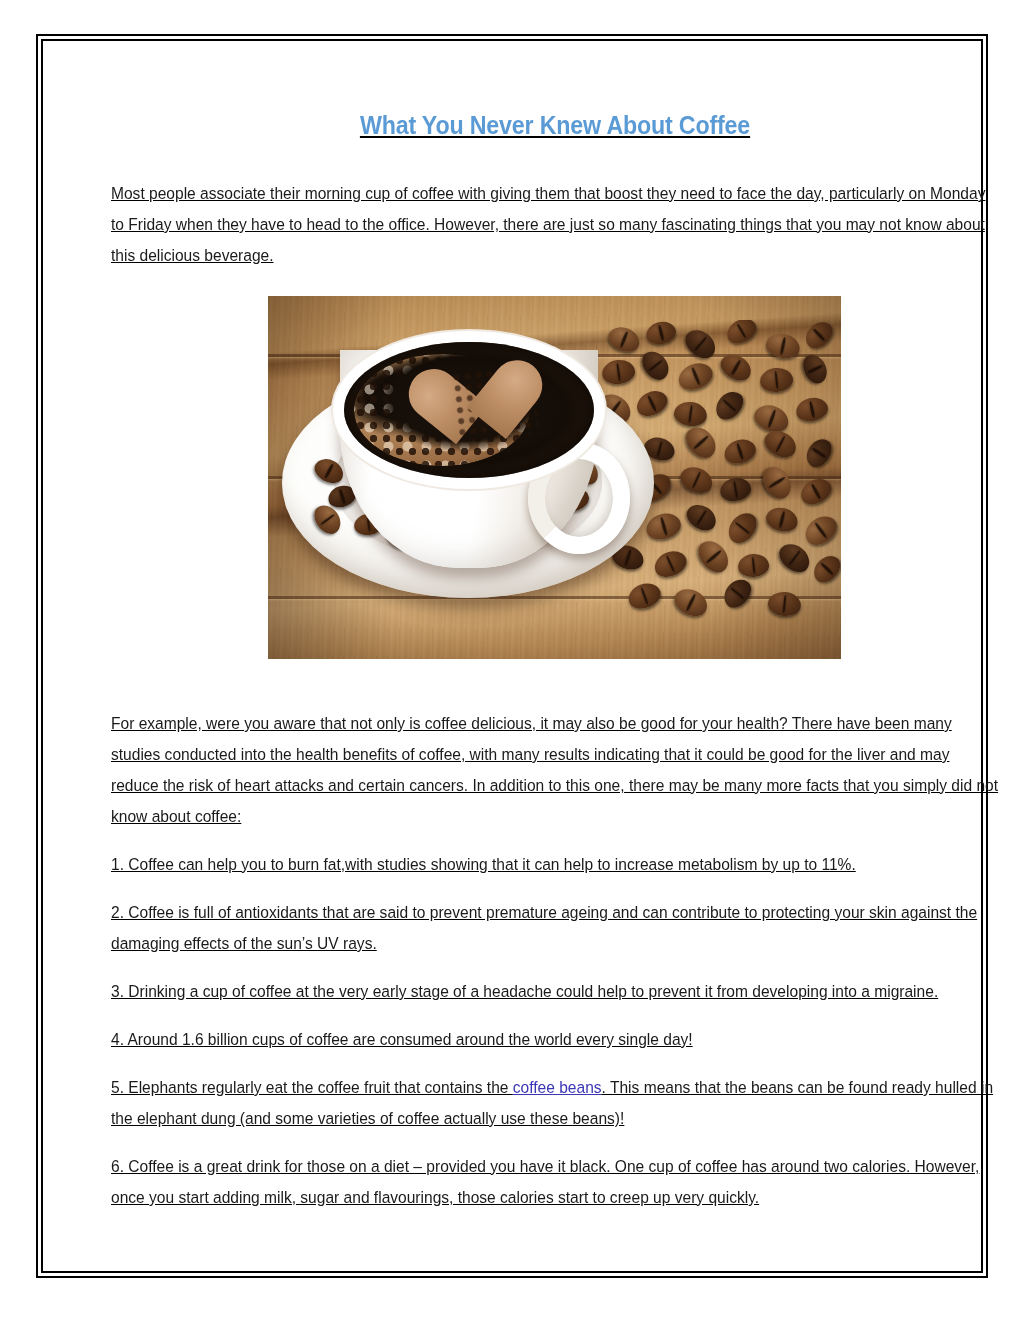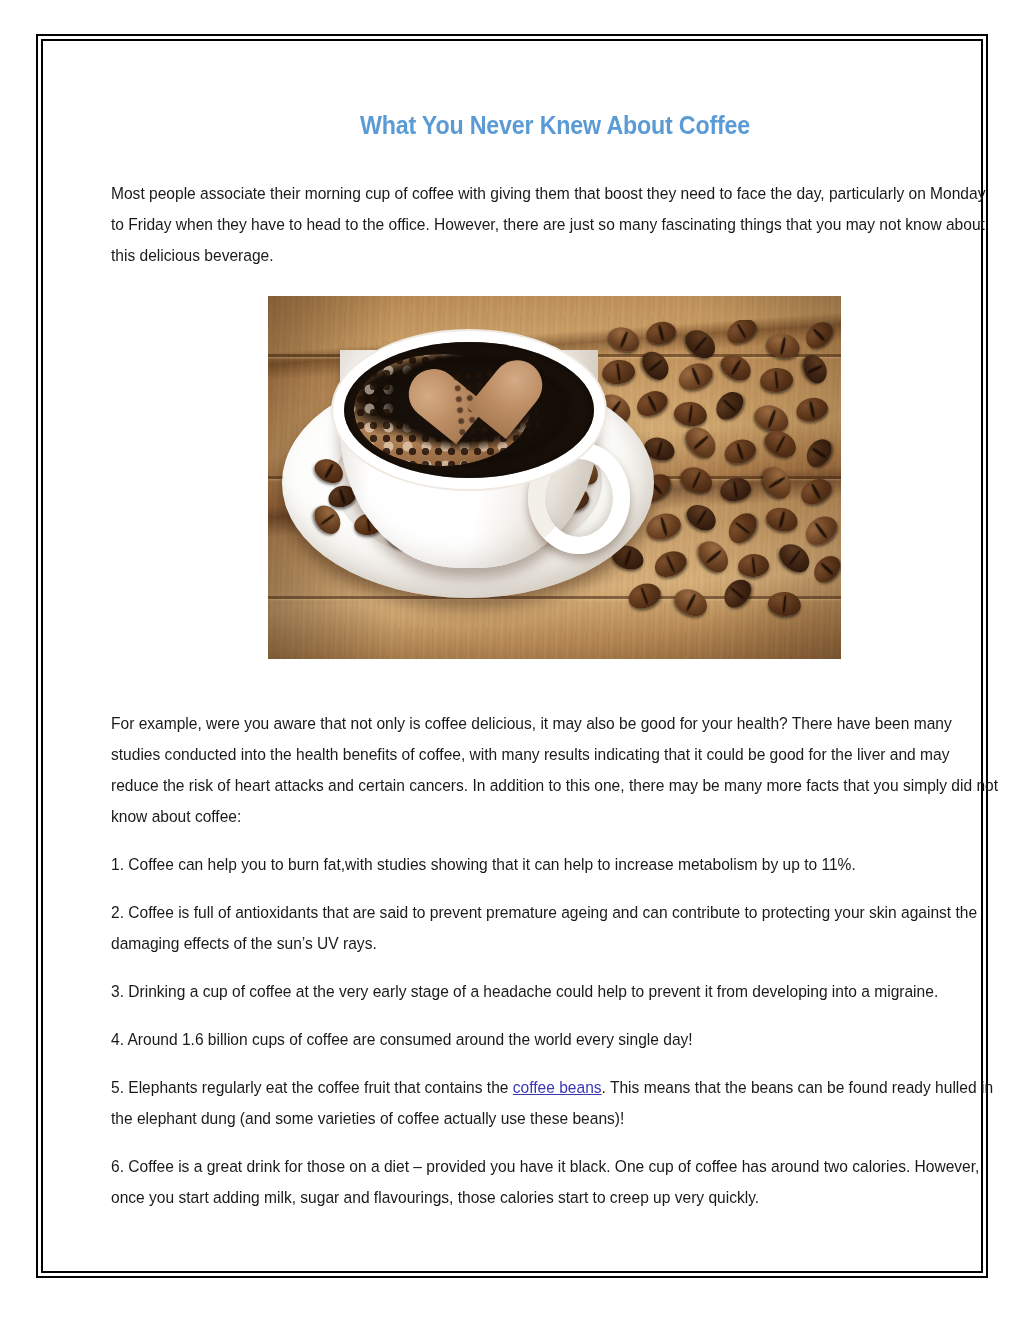--- a/index.html
+++ b/index.html
@@ -35,20 +35,21 @@
     box-sizing: border-box;
     background: #ffffff;
   }
 
   
   .content {
     position: absolute;
     left: 68px;
     top: 68px;
     width: 888px;
+    text-decoration: underline;
   }
 
   .doc-title {
     text-align: center;
     color: #5b9bd5;
     font-size: 25px;
     font-weight: bold;
     font-family: "Liberation Sans", sans-serif;
     letter-spacing: -0.2px;
     margin: 0 0 0 0;

